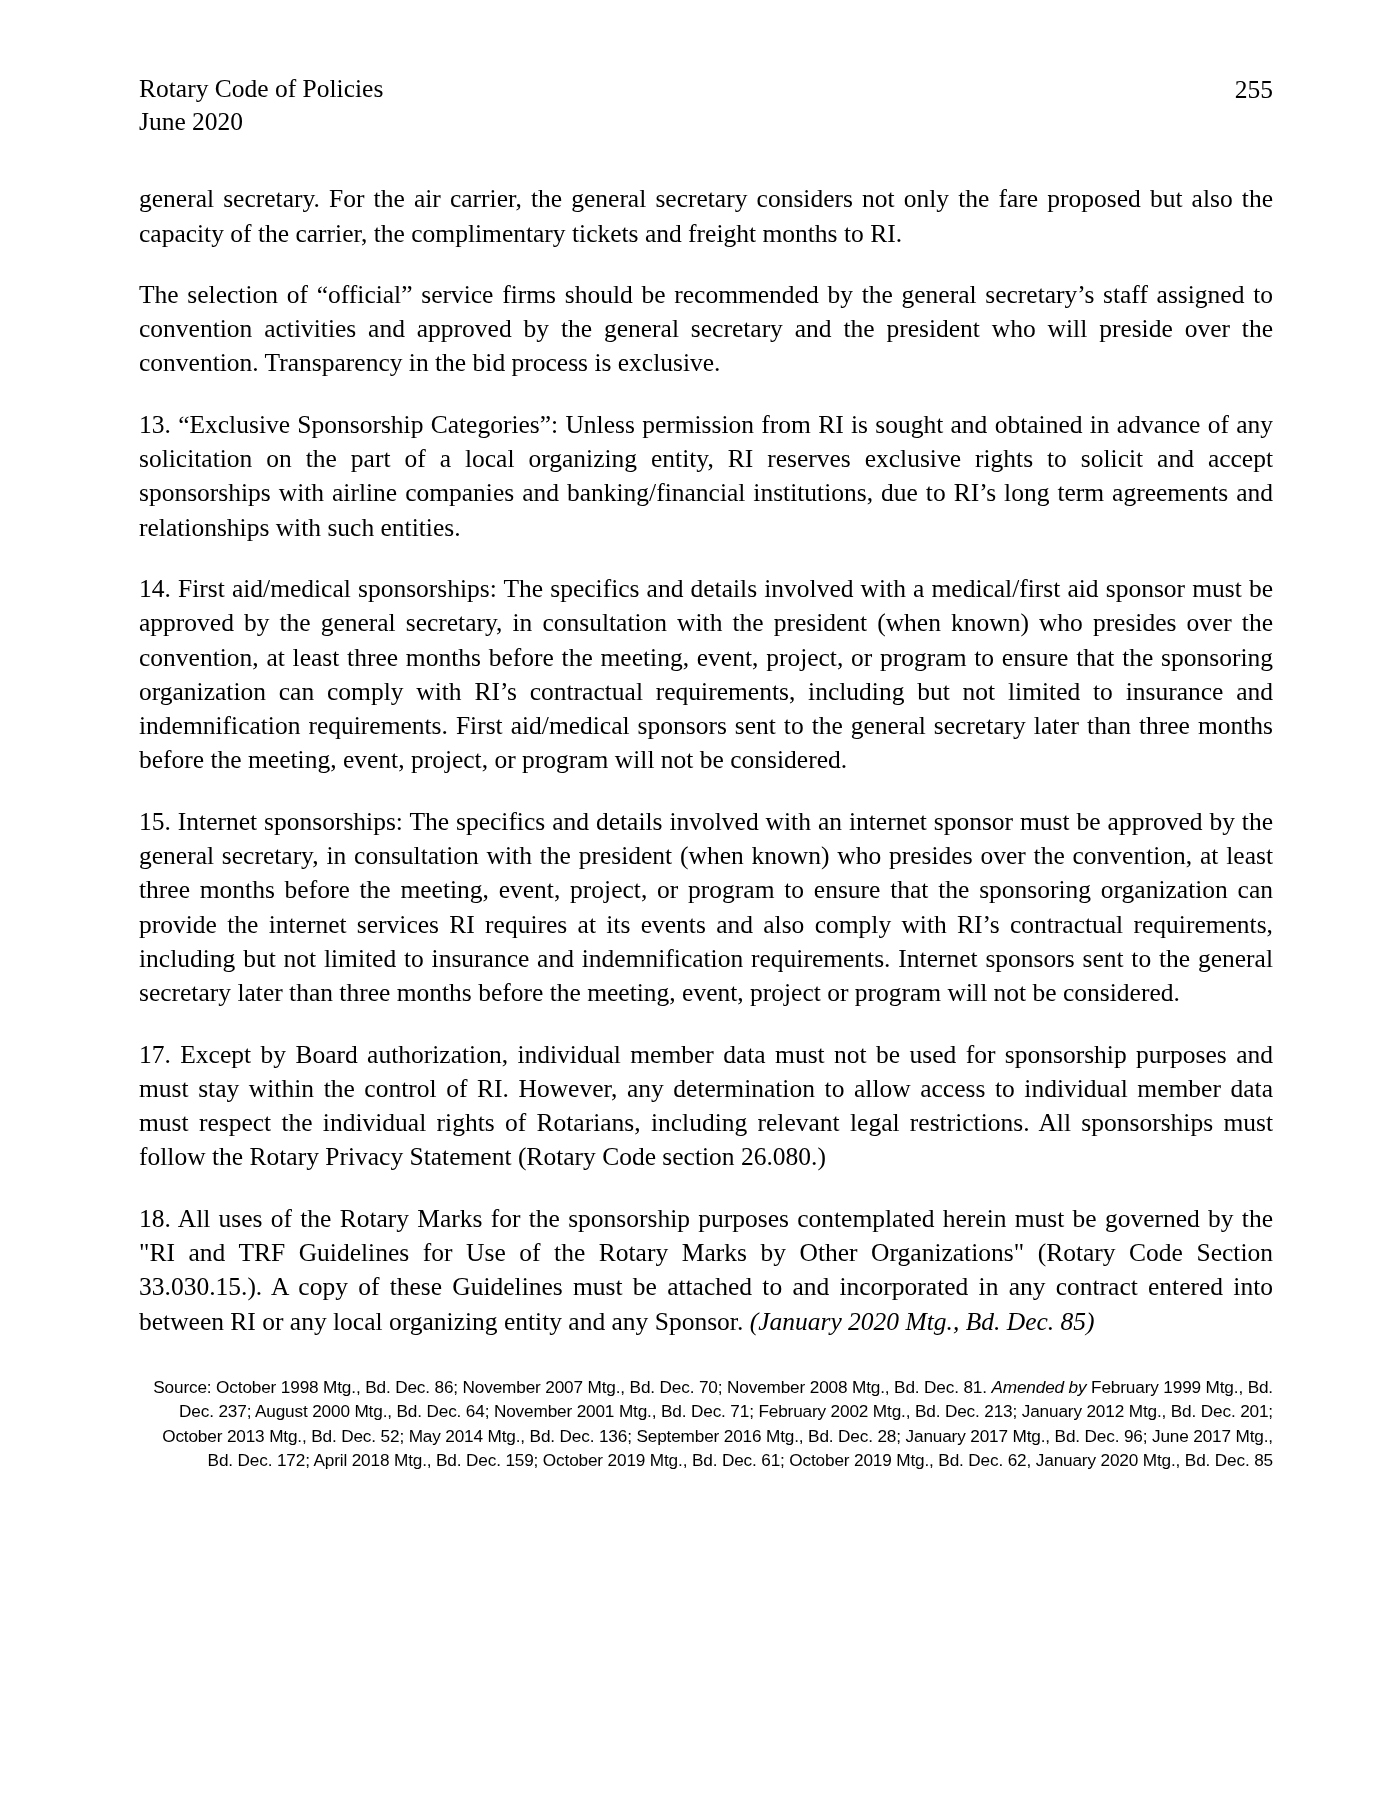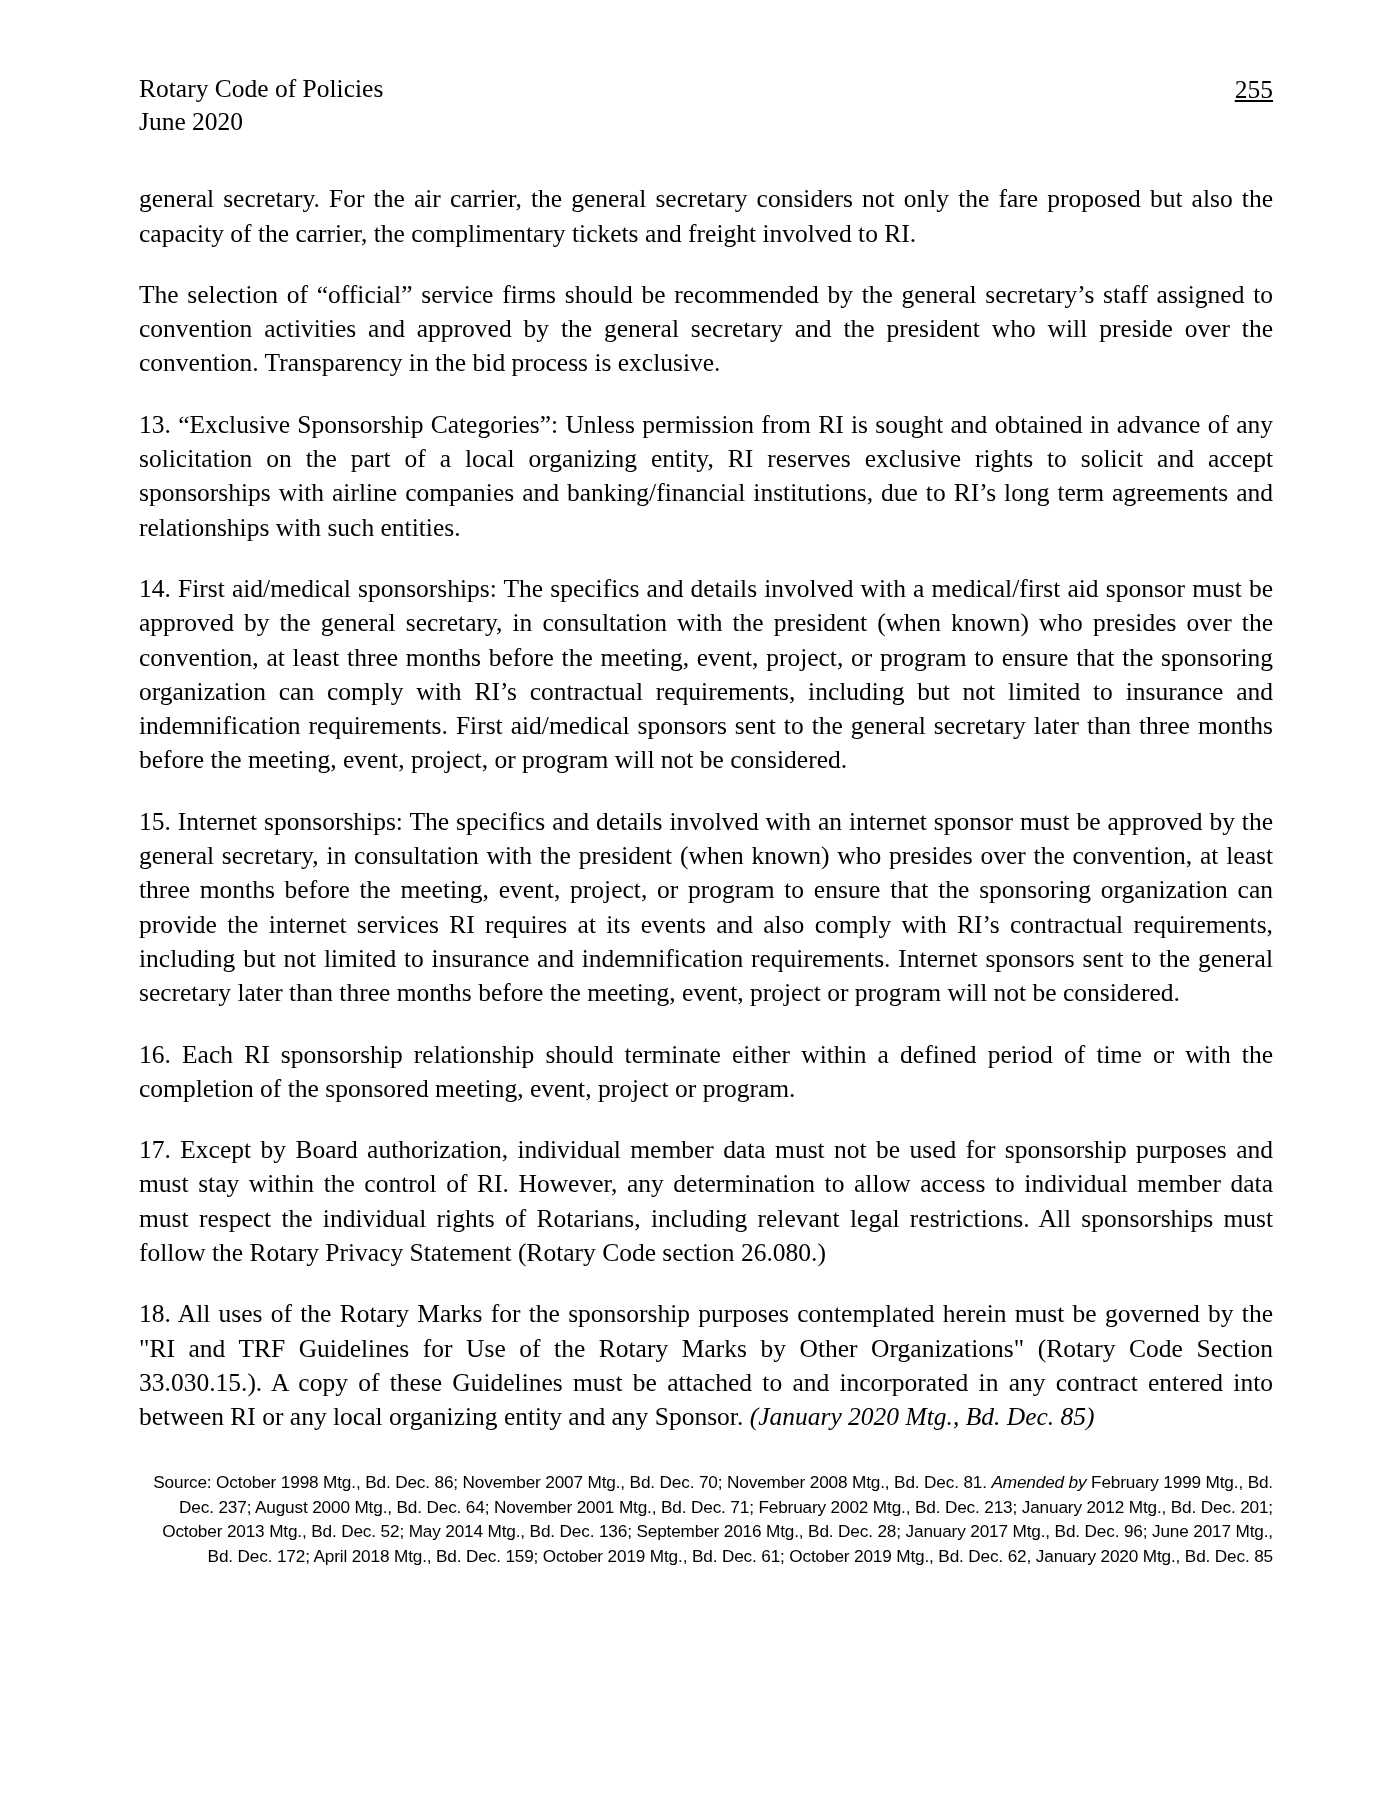--- a/index.html
+++ b/index.html
@@ -27,21 +27,20 @@
     font-size: 25.5px;
     line-height: 1.30;
   }
   .header-left {
     display: flex;
     flex-direction: column;
   }
   .header-right {
     font-size: 25.5px;
     padding-top: 1px;
-    text-decoration: underline;
   }
   .body-block {
     margin-top: 44px;
     font-size: 25.5px;
     line-height: 1.345;
     text-align: justify;
     text-justify: inter-word;
   }
   .para {
     margin: 0 0 27px 0;
@@ -74,31 +73,30 @@
   <div class="header">
     <div class="header-left">
       <span>Rotary Code of Policies</span>
       <span>June 2020</span>
     </div>
     <div class="header-right">255</div>
   </div>
 
   <div class="body-block">
 
-    <p class="para">general secretary.  For the air carrier, the general secretary considers not only the fare proposed but also the capacity of the carrier, the complimentary tickets and freight involved to RI.</p>
+    <p class="para">general secretary.  For the air carrier, the general secretary considers not only the fare proposed but also the capacity of the carrier, the complimentary tickets and freight months to RI.</p>
 
     <p class="para">The selection of “official” service firms should be recommended by the general secretary’s staff assigned to convention activities and approved by the general secretary and the president who will preside over the convention.  Transparency in the bid process is exclusive.</p>
 
     <p class="para">13.  “Exclusive Sponsorship Categories”:  Unless permission from RI is sought and obtained in advance of any solicitation on the part of a local organizing entity, RI reserves exclusive rights to solicit and accept sponsorships with airline companies and banking/financial institutions, due to RI’s long term agreements and relationships with such entities.</p>
 
     <p class="para">14.  First aid/medical sponsorships: The specifics and details involved with a medical/first aid sponsor must be approved by the general secretary, in consultation with the president (when known) who presides over the convention, at least three months before the meeting, event, project, or program to ensure that the sponsoring organization can comply with RI’s contractual requirements, including but not limited to insurance and indemnification requirements. First aid/medical sponsors sent to the general secretary later than three months before the meeting, event, project, or program will not be considered.</p>
 
     <p class="para">15.  Internet sponsorships:  The specifics and details involved with an internet sponsor must be approved by the general secretary, in consultation with the president (when known) who presides over the convention, at least three months before the meeting, event, project, or program to ensure that the sponsoring organization can provide the internet services RI requires at its events and also comply with RI’s contractual requirements, including but not limited to insurance and indemnification requirements. Internet sponsors sent to the general secretary later than three months before the meeting, event, project or program will not be considered.</p>
 
-    <p class="para">16.  Each RI sponsorship relationship should terminate either within a defined period of time or with the completion of the sponsored meeting, event, project or program.</p>
 
     <p class="para">17.  Except by Board authorization, individual member data must not be used for sponsorship purposes and must stay within the control of RI.  However, any determination to allow access to individual member data must respect the individual rights of Rotarians, including relevant legal restrictions.  All sponsorships must follow the Rotary Privacy Statement (Rotary Code section 26.080.)</p>
 
     <p class="para"><span>18.  All uses of the Rotary Marks for the sponsorship purposes contemplated herein must be governed by the "RI and TRF Guidelines for Use of the Rotary Marks by Other Organizations" (Rotary Code Section 33.030.15.).  A copy of these Guidelines must be attached to and incorporated in any contract entered into between RI or any local organizing entity and any Sponsor. </span><span class="cite">(January 2020 Mtg., Bd. Dec. 85)</span></p>
 
     <div class="source-block"><span>Source:  October 1998 Mtg., Bd. Dec. 86; November 2007 Mtg., Bd. Dec. 70; November 2008 Mtg., Bd. Dec. 81.  </span><span class="em">Amended by</span><span> February 1999 Mtg., Bd.  Dec. 237; August 2000 Mtg., Bd. Dec. 64; November 2001 Mtg., Bd. Dec. 71; February 2002 Mtg., Bd. Dec. 213; January 2012 Mtg., Bd. Dec. 201; October 2013 Mtg., Bd. Dec. 52; May 2014 Mtg., Bd. Dec. 136; September 2016 Mtg., Bd. Dec. 28; January 2017 Mtg., Bd. Dec. 96; June 2017 Mtg., Bd. Dec. 172; April 2018 Mtg., Bd. Dec. 159; October 2019 Mtg., Bd. Dec. 61; October 2019 Mtg., Bd. Dec. 62, January 2020 Mtg., Bd. Dec. 85</span></div>
 
   </div>
 
 </div>

